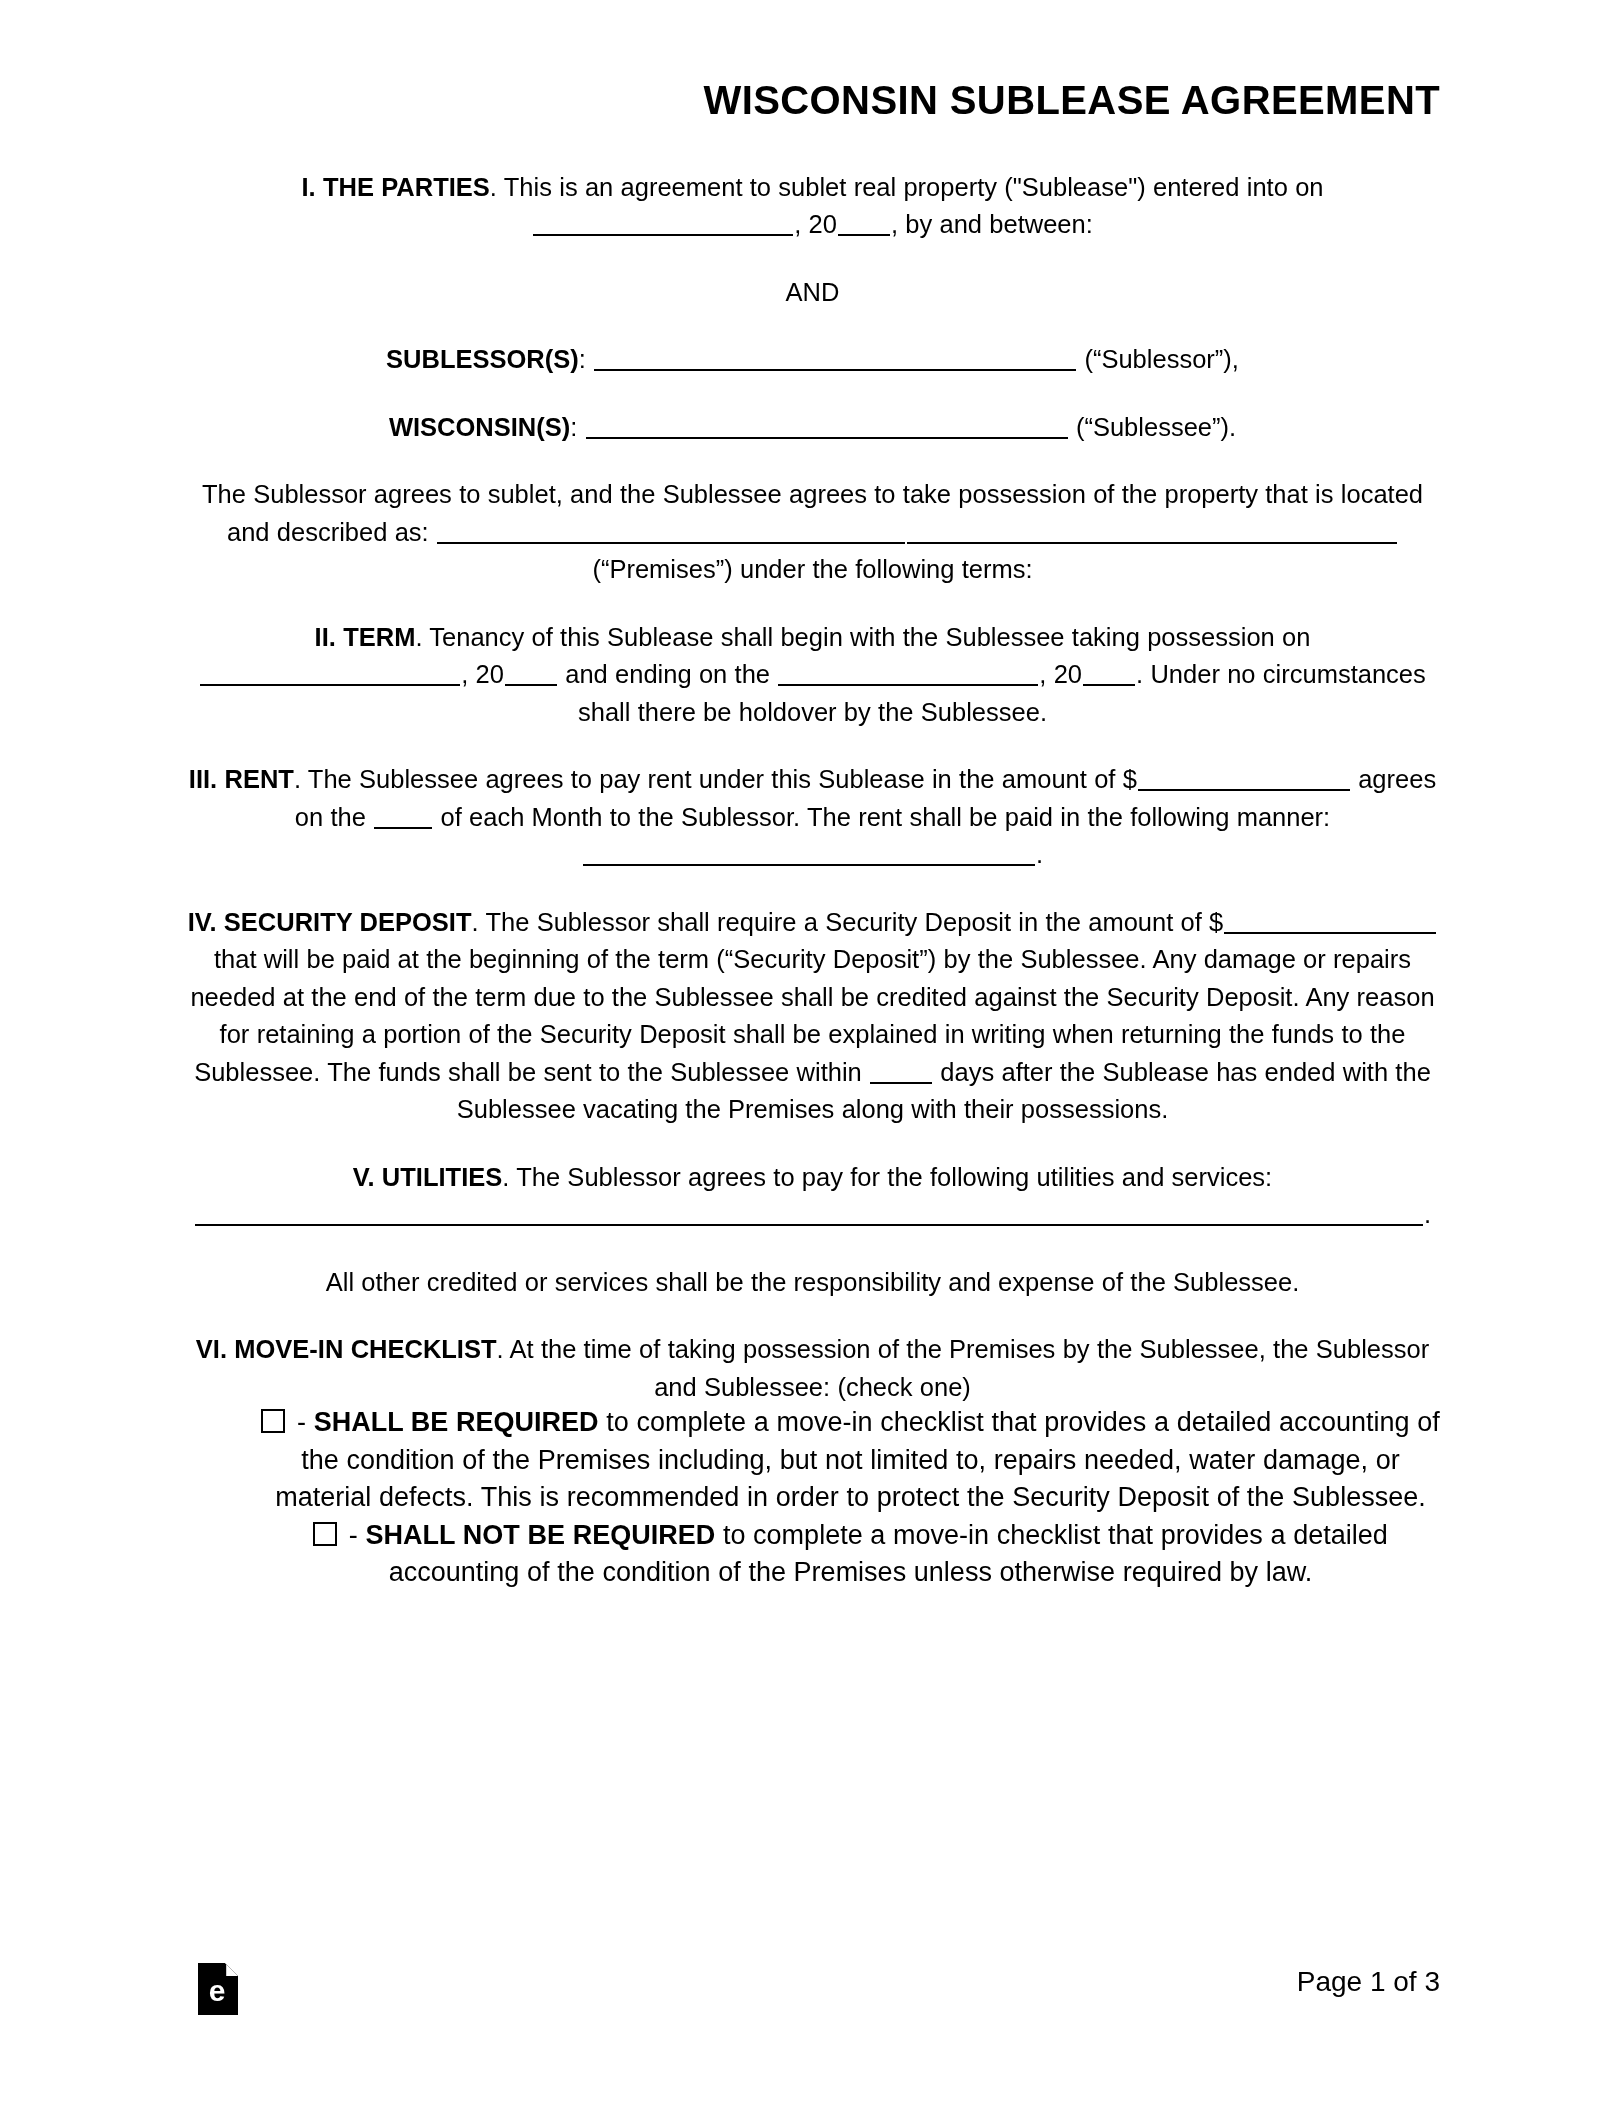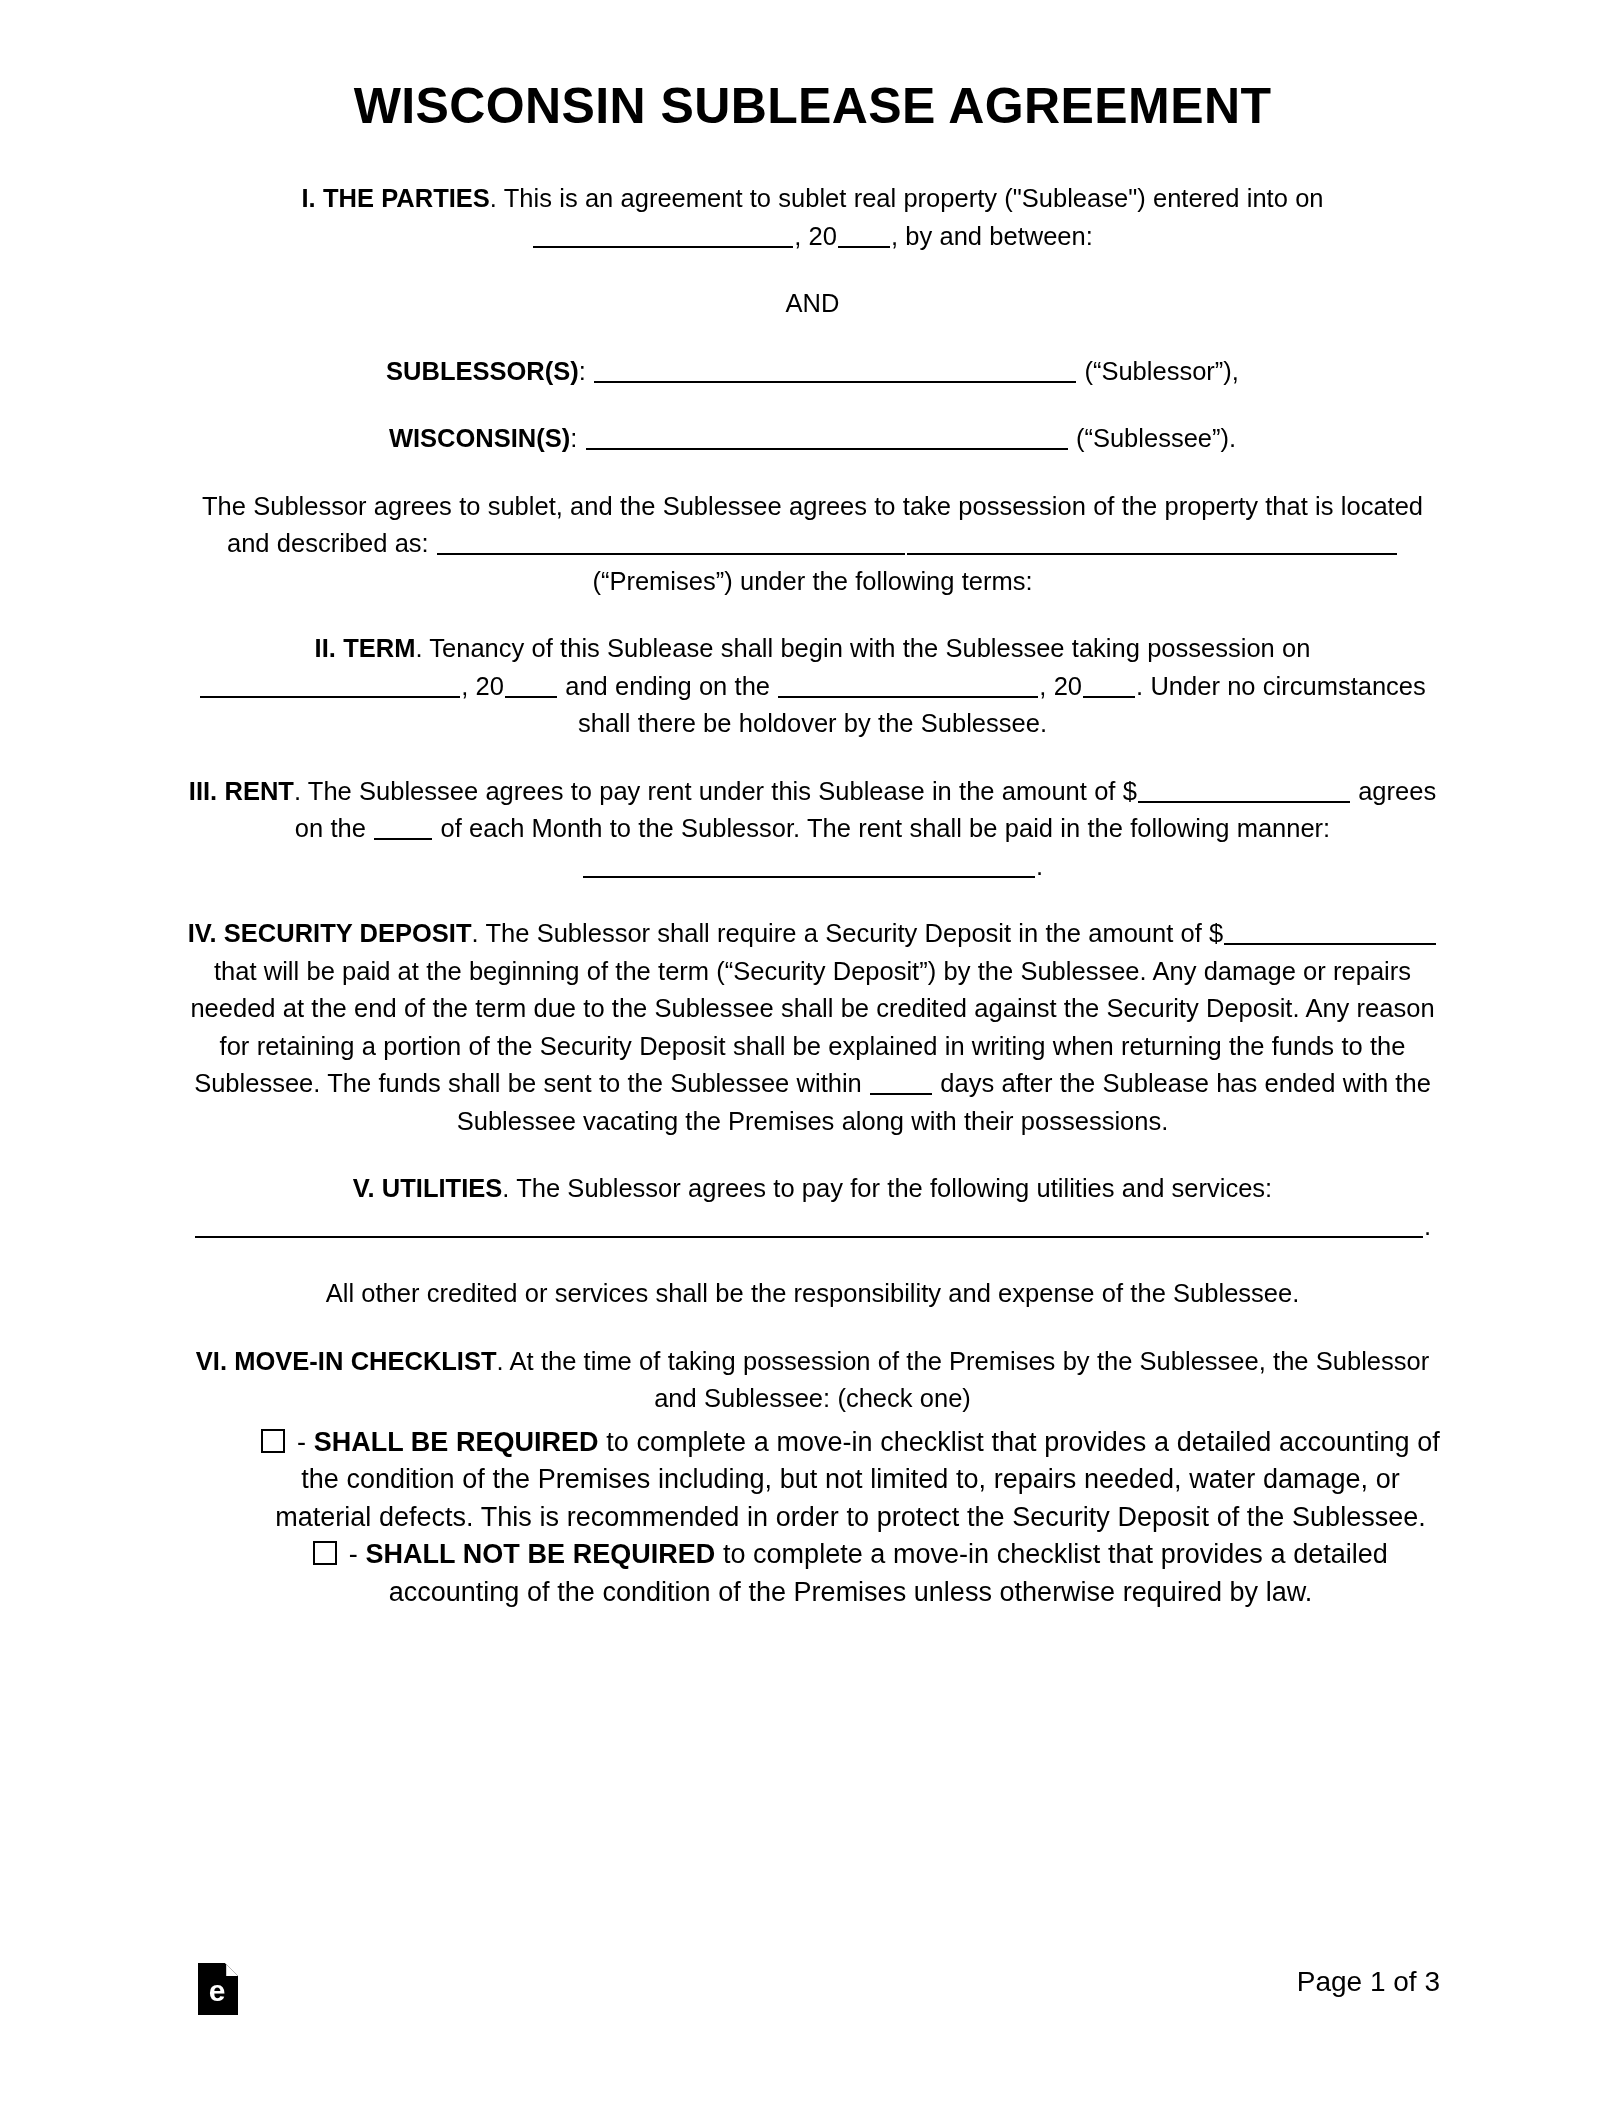--- a/index.html
+++ b/index.html
@@ -25,37 +25,37 @@
   }
 
   .content {
     position: absolute;
     left: 185px;
     top: 78px;
     width: 1255px;
   }
 
   .doc-title {
-    font-size: 50px;
+    font-size: 40px;
     font-weight: bold;
-    text-align: center;
+    text-align: right;
     letter-spacing: 0.4px;
     margin: 0 0 46px 0;
     line-height: 1.12;
   }
 
   .para {
     font-size: 25.5px;
     line-height: 37.5px;
     margin: 0 0 30px 0;
     text-align: center;
     word-spacing: 0.2px;
   }
 
-  .para.tight { margin-bottom: 36px; }
+  .para.tight { margin-bottom: 28px; }
 
   .b { font-weight: bold; }
 
   
   .blank {
     display: inline-block;
     border-bottom: 2.6px solid #000;
     vertical-align: -3px;
     height: 22px;
     margin: 0 1px;

